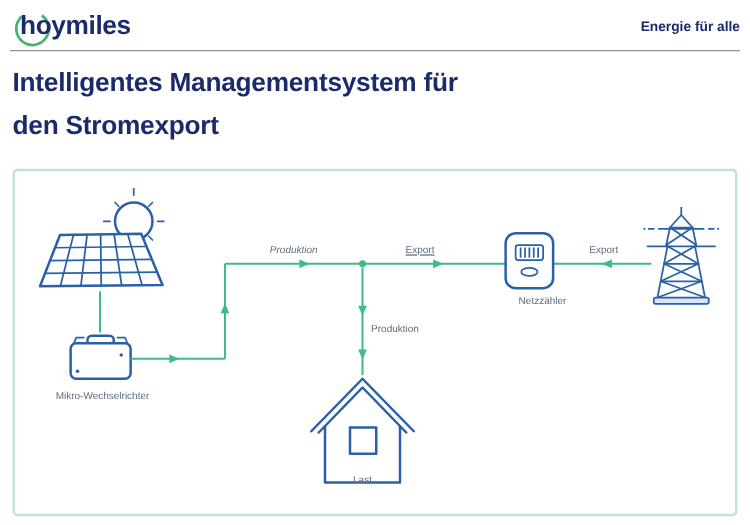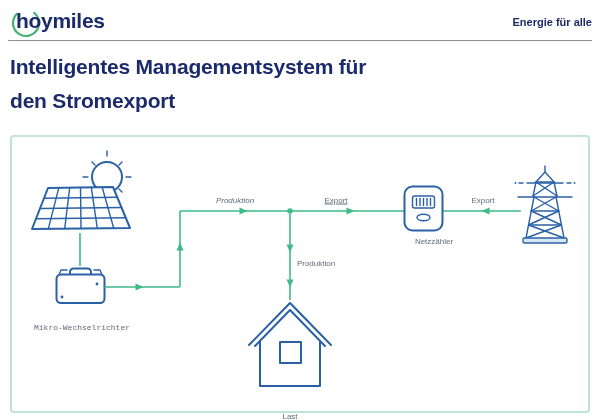--- a/index.html
+++ b/index.html
@@ -148,15 +148,15 @@
       <path class="b" d="M260,341 V386 H320 V341"></path>
       <rect class="b" x="280" y="342" width="21" height="21"></rect>
     </g>
   </svg>
 
   <div class="lbl" style="left:235px;top:200px;font-style:italic;">Produktion</div>
   <div class="lbl" style="left:336px;top:200px;text-decoration:underline;">Export</div>
   <div class="lbl" style="left:483px;top:200px;">Export</div>
   <div class="lbl" style="left:316px;top:263px;">Produktion</div>
   <div class="lbl" style="left:424px;top:241px;padding-left:20px;">Netzzähler</div>
-  <div class="lbl" style="left:82px;top:327px;font-family:Liberation Mono, monospace;">Mikro-Wechselrichter</div>
-  <div class="lbl" style="left:290px;top:416px;text-align:right;">Last</div>
+  <div class="lbl" style="left:82px;top:317px;">Mikro-Wechselrichter</div>
+  <div class="lbl" style="left:290px;top:384px;text-align:right;">Last</div>
 </div>
 
 </body></html>

